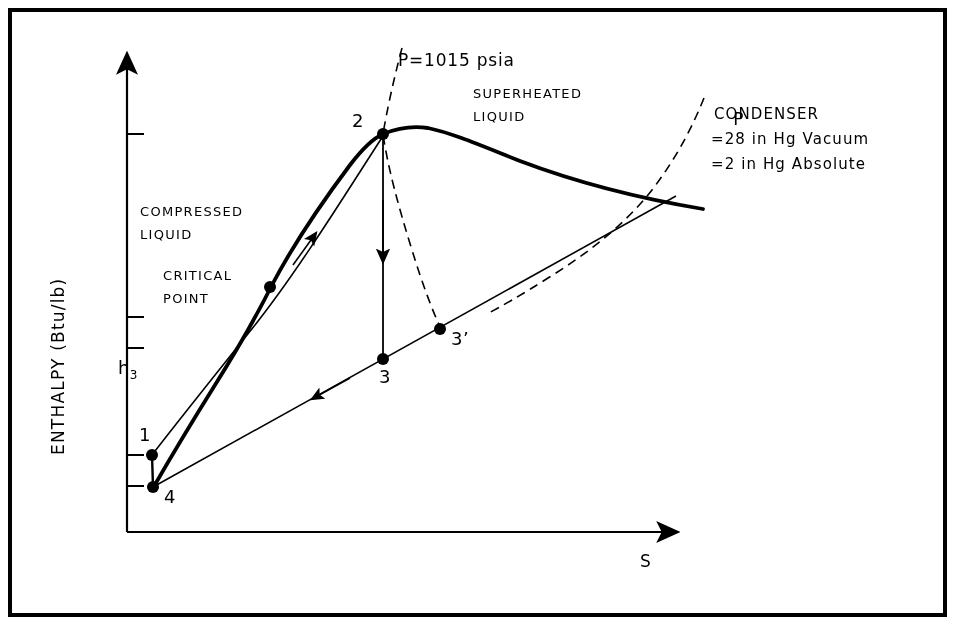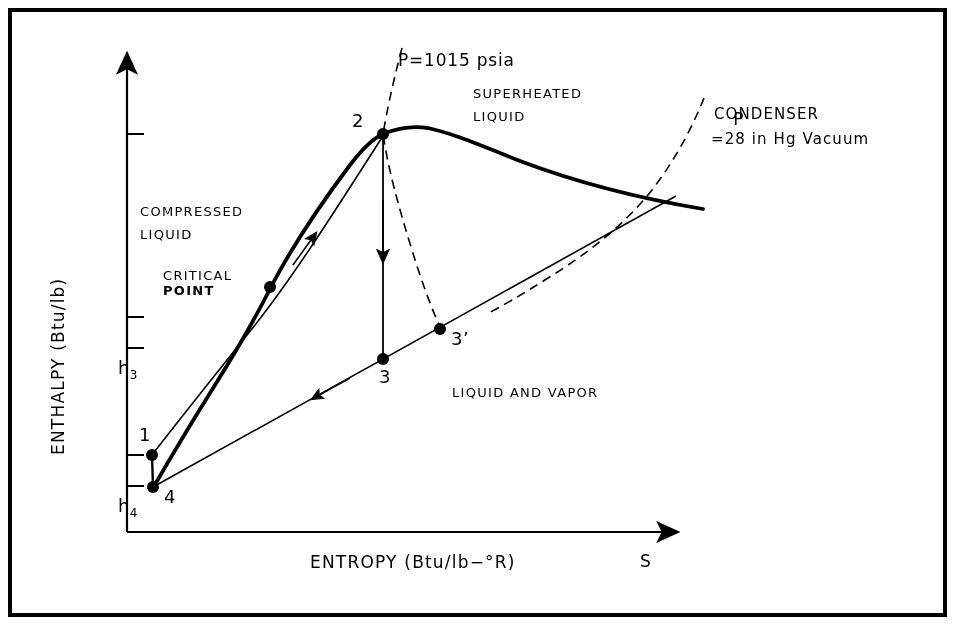--- a/index.html
+++ b/index.html
@@ -136,48 +136,44 @@
     <circle cx="152" cy="455" r="6" fill="#000"></circle>
     <circle cx="153" cy="487" r="6" fill="#000"></circle>
     <circle cx="383" cy="134" r="6" fill="#000"></circle>
     <circle cx="383" cy="359" r="6" fill="#000"></circle>
     <circle cx="440" cy="329" r="6" fill="#000"></circle>
     <circle cx="270" cy="287" r="6" fill="#000"></circle>
   </svg>
 
   <div class="lbl lbl-axis" id="ylabel" style="left:48px; top:455px;">ENTHALPY (Btu/lb)</div>
 
-  <div class="lbl lbl-axis" style="left:310px; top:552px;">ENTROPY (Btu/lb−°R)</div>
   <div class="lbl lbl-axis" style="left:640px; top:551px;">S</div>
 
   <div class="lbl lbl-tick" style="left:93px; top:336px;">
     <span>h</span><span class="sub-small">3</span>
-  </div>
-  <div class="lbl lbl-tick" style="left:93px; top:474px;">
-    <span>h</span><span class="sub-small">4</span>
   </div>
 
   <div class="lbl lbl-point" style="left:139px; top:424px;">1</div>
   <div class="lbl lbl-point" style="left:352px; top:110px;">2</div>
   <div class="lbl lbl-point" style="left:379px; top:366px;">3</div>
   <div class="lbl lbl-point" style="left:451px; top:328px;">3’</div>
   <div class="lbl lbl-point" style="left:164px; top:486px;">4</div>
 
   <div class="lbl lbl-region" style="left:140px; top:200px;">COMPRESSED</div>
   <div class="lbl lbl-region" style="left:140px; top:223px;text-align:right;">LIQUID</div>
 
   <div class="lbl lbl-region" style="left:163px; top:264px;">CRITICAL</div>
-  <div class="lbl lbl-region" style="left:163px; top:279px;font-weight:bold;">POINT</div>
+  <div class="lbl lbl-region" style="left:163px; top:287px;">POINT</div>
 
   <div class="lbl lbl-region" style="left:473px; top:82px;">SUPERHEATED</div>
   <div class="lbl lbl-region" style="left:473px; top:105px;">LIQUID</div>
 
-  <div class="lbl lbl-region" style="left:452px; top:381px;">LIQUID AND VAPOR</div>
 
   <div class="lbl lbl-press" style="left:398px; top:42px;margin-top:8px;">P=1015 psia</div>
 
   <div class="lbl" style="left:711px; top:90px;">
     <span class="lbl-press">P</span>
   </div>
   <div class="lbl lbl-cond" style="left:714px; top:104px;">CONDENSER</div>
   <div class="lbl lbl-cond" style="left:711px; top:129px;">=28 in Hg Vacuum</div>
+  <div class="lbl lbl-cond" style="left:711px; top:154px;">=2 in Hg Absolute</div>
 
 </div>
 
 </body></html>

